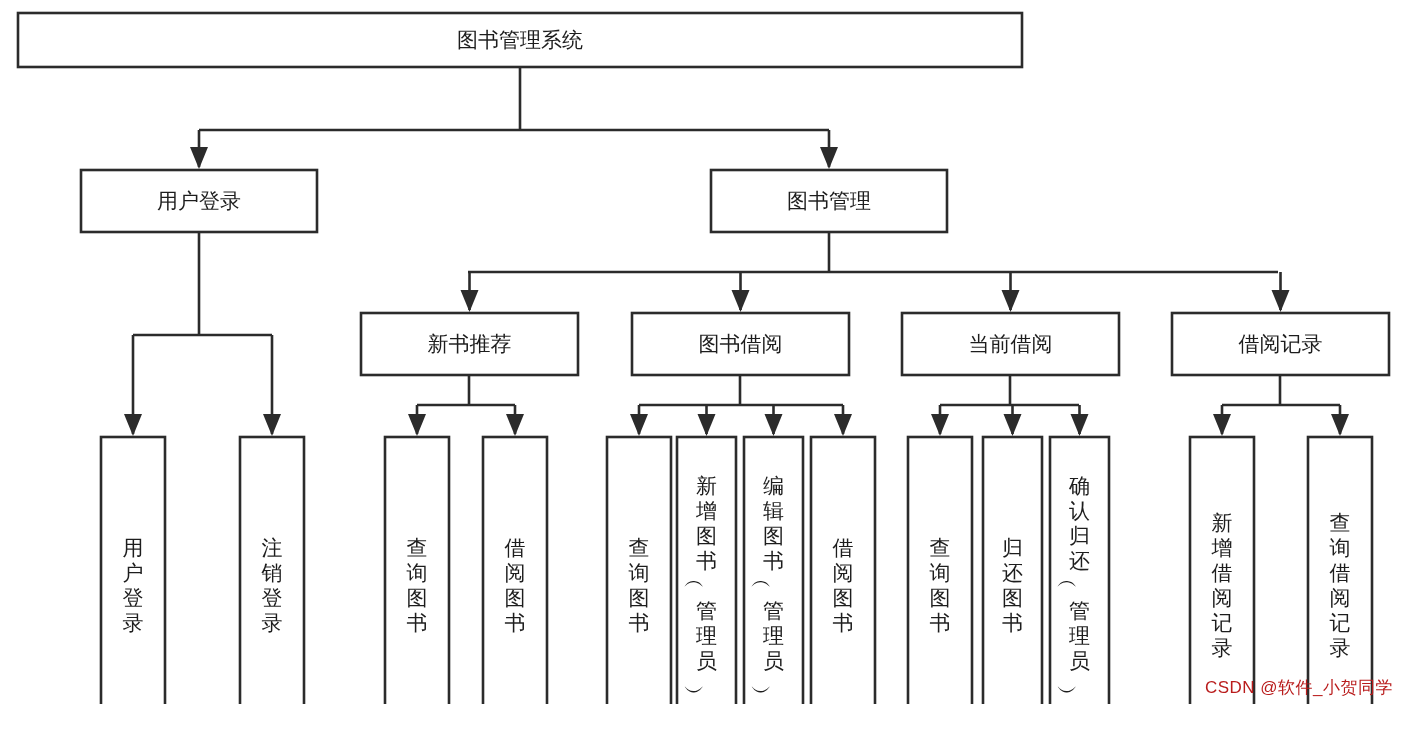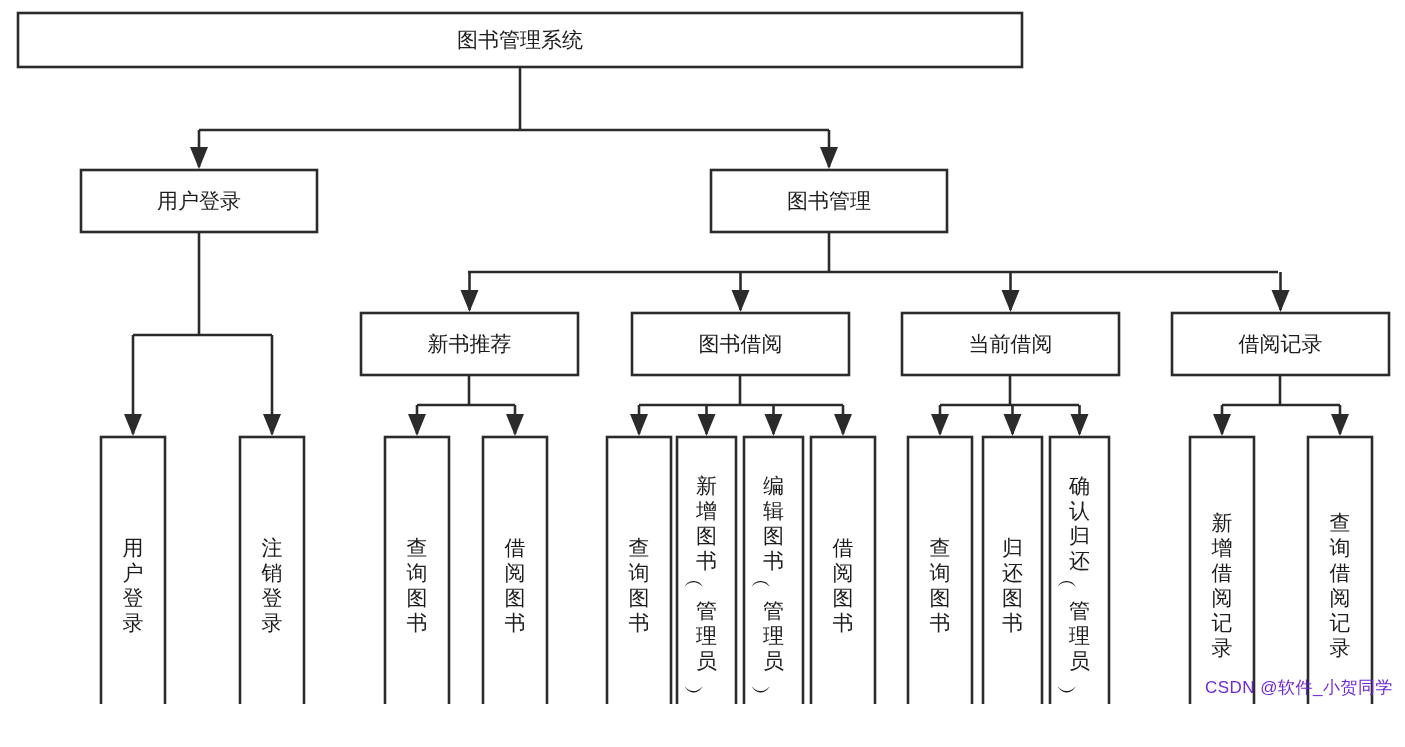--- a/index.html
+++ b/index.html
@@ -47,21 +47,21 @@
   .node-label-h {
     font-size: 21px;
   }
   .node-label-v {
     font-size: 21px;
   }
   .watermark {
     position: absolute;
     right: 12px;
     bottom: 5px;
-    color: #6d28d9;
+    color: #b91c1c;
     font-size: 17px;
     font-family: "Liberation Sans", "DejaVu Sans", sans-serif;
     letter-spacing: 0.5px;
     white-space: nowrap;
     user-select: none;
   }
 </style>
 </head>
 <body>
 

